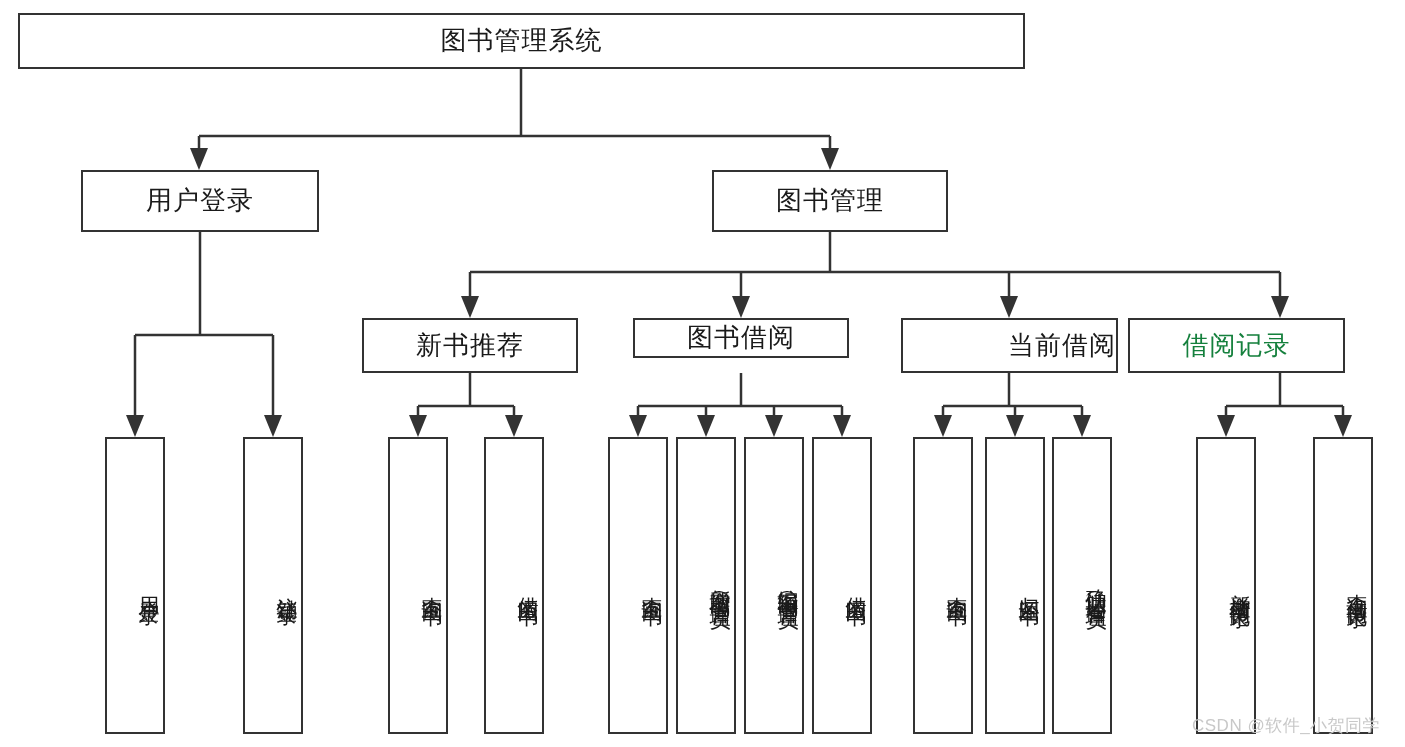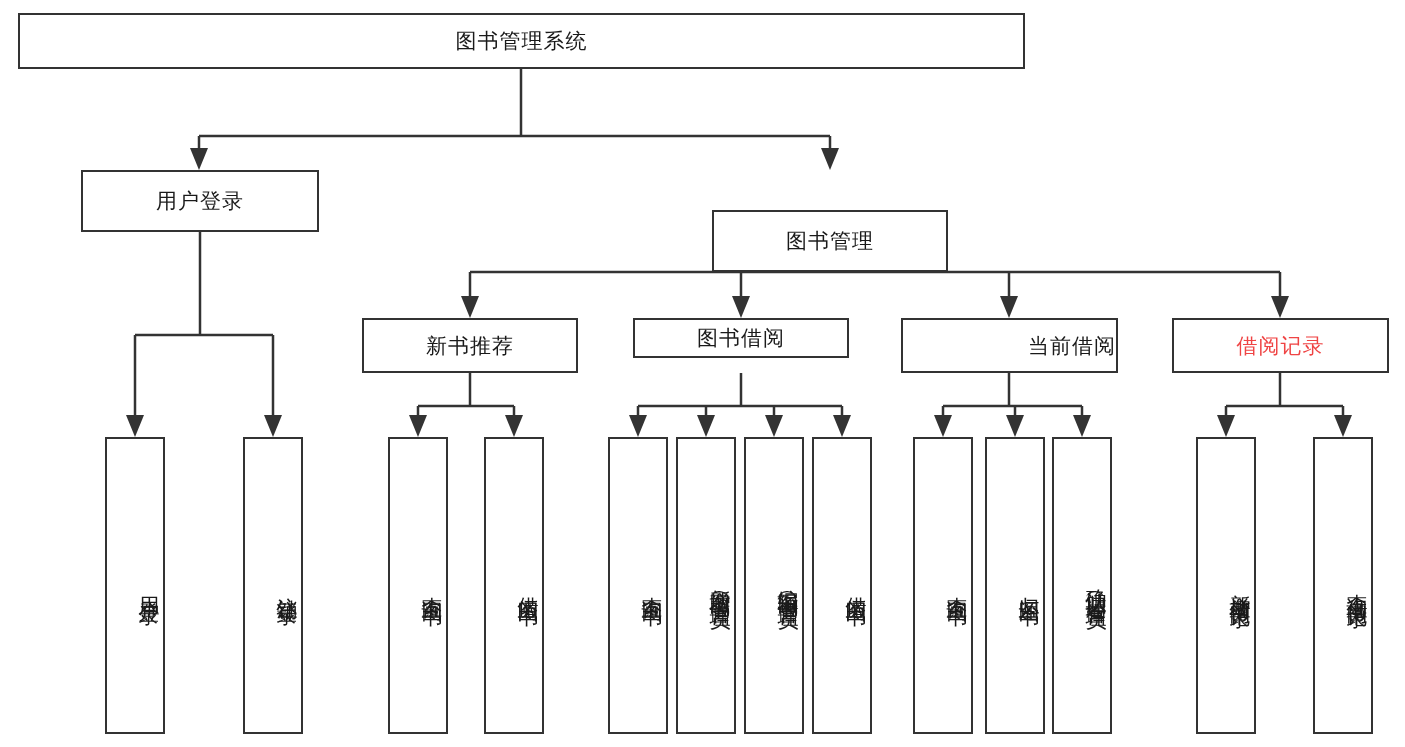--- a/index.html
+++ b/index.html
@@ -30,21 +30,21 @@
     box-sizing: border-box;
     background: #ffffff;
     border: 2px solid #333333;
     display: flex;
     align-items: center;
     justify-content: center;
     color: #1a1a1a;
     text-align: center;
   }
   .node.horiz {
-    font-size: 21px;
+    font-size: 26px;
     line-height: 1.2;
     letter-spacing: 1px;
   }
   .node.vert {
     writing-mode: vertical-rl;
     text-orientation: upright;
     font-size: 21px;
     letter-spacing: 3px;
     padding-top: 4px;
     padding-bottom: 4px;
@@ -124,33 +124,33 @@
       <line x1="1343" y1="406" x2="1343" y2="417" stroke="#333333" stroke-width="2.5"></line>
       <path d="M 1334 415 L 1352 415 L 1343 437 Z" fill="#333333"></path>
     </svg>
   <div id="nodes-layer">
       <div class="node horiz" style="left: 18px; top: 13px; width: 1007px; height: 56px; border-color: rgb(51, 51, 51); background: rgb(255, 255, 255); color: rgb(26, 26, 26);">
         <span class="hlabel">图书管理系统</span>
       </div>
       <div class="node horiz" style="left: 81px; top: 170px; width: 238px; height: 62px; border-color: rgb(51, 51, 51); background: rgb(255, 255, 255); color: rgb(26, 26, 26);">
         <span class="hlabel">用户登录</span>
       </div>
-      <div class="node horiz" style="left: 712px; top: 170px; width: 236px; height: 62px; border-color: rgb(51, 51, 51); background: rgb(255, 255, 255); color: rgb(26, 26, 26); margin-top: 40px;">
+      <div class="node horiz" style="left: 712px; top: 170px; width: 236px; height: 62px; border-color: rgb(51, 51, 51); background: rgb(255, 255, 255); color: rgb(26, 26, 26);">
         <span class="hlabel">图书管理</span>
       </div>
       <div class="node horiz" style="left: 362px; top: 318px; width: 216px; height: 55px; border-color: rgb(51, 51, 51); background: rgb(255, 255, 255); color: rgb(26, 26, 26);">
         <span class="hlabel">新书推荐</span>
       </div>
       <div class="node horiz" style="left: 633px; top: 318px; width: 216px; height: 40px; border-color: rgb(51, 51, 51); background: rgb(255, 255, 255); color: rgb(26, 26, 26);">
         <span class="hlabel">图书借阅</span>
       </div>
       <div class="node horiz" style="left: 901px; top: 318px; width: 217px; height: 55px; border-color: rgb(51, 51, 51); background: rgb(255, 255, 255); color: rgb(26, 26, 26); justify-content: flex-end;">
         <span class="hlabel">当前借阅</span>
       </div>
-      <div class="node horiz" style="left: 1172px; top: 318px; width: 217px; height: 55px; border-color: rgb(51, 51, 51); background: rgb(255, 255, 255); color: #ef4444;">
+      <div class="node horiz" style="left: 1128px; top: 318px; width: 217px; height: 55px; border-color: rgb(51, 51, 51); background: rgb(255, 255, 255); color: #15803d;">
         <span class="hlabel">借阅记录</span>
       </div>
       <div class="node vert" style="left: 105px; top: 437px; width: 60px; height: 297px; border-color: rgb(51, 51, 51); background: rgb(255, 255, 255); color: rgb(26, 26, 26);">
         <span class="vlabel">用户登录</span>
       </div>
       <div class="node vert" style="left: 243px; top: 437px; width: 60px; height: 297px; border-color: rgb(51, 51, 51); background: rgb(255, 255, 255); color: rgb(26, 26, 26);">
         <span class="vlabel">注销登录</span>
       </div>
       <div class="node vert" style="left: 388px; top: 437px; width: 60px; height: 297px; border-color: rgb(51, 51, 51); background: rgb(255, 255, 255); color: rgb(26, 26, 26);">
         <span class="vlabel">查询图书</span>
@@ -179,13 +179,14 @@
       <div class="node vert" style="left: 1052px; top: 437px; width: 60px; height: 297px; border-color: rgb(51, 51, 51); background: rgb(255, 255, 255); color: rgb(26, 26, 26);">
         <span class="vlabel">确认归还（管理员）</span>
       </div>
       <div class="node vert" style="left: 1196px; top: 437px; width: 60px; height: 297px; border-color: rgb(51, 51, 51); background: rgb(255, 255, 255); color: rgb(26, 26, 26);">
         <span class="vlabel">新增借阅记录</span>
       </div>
       <div class="node vert" style="left: 1313px; top: 437px; width: 60px; height: 297px; border-color: rgb(51, 51, 51); background: rgb(255, 255, 255); color: rgb(26, 26, 26);">
         <span class="vlabel">查询借阅记录</span>
       </div>
     </div>
+  <div class="watermark" style="left: 1192px; top: 714px; color: rgb(200, 200, 200);">CSDN @软件_小贺同学</div>
 </div>
 
 </body></html>

